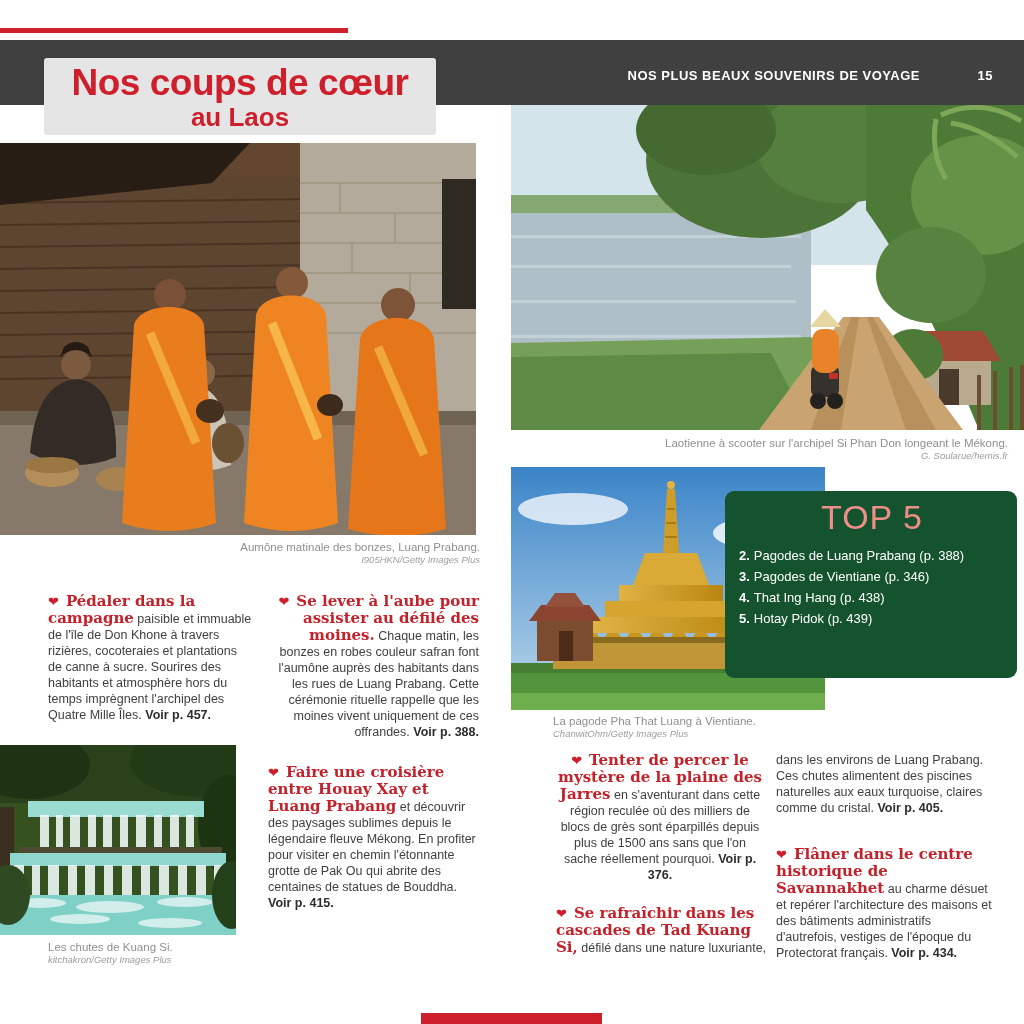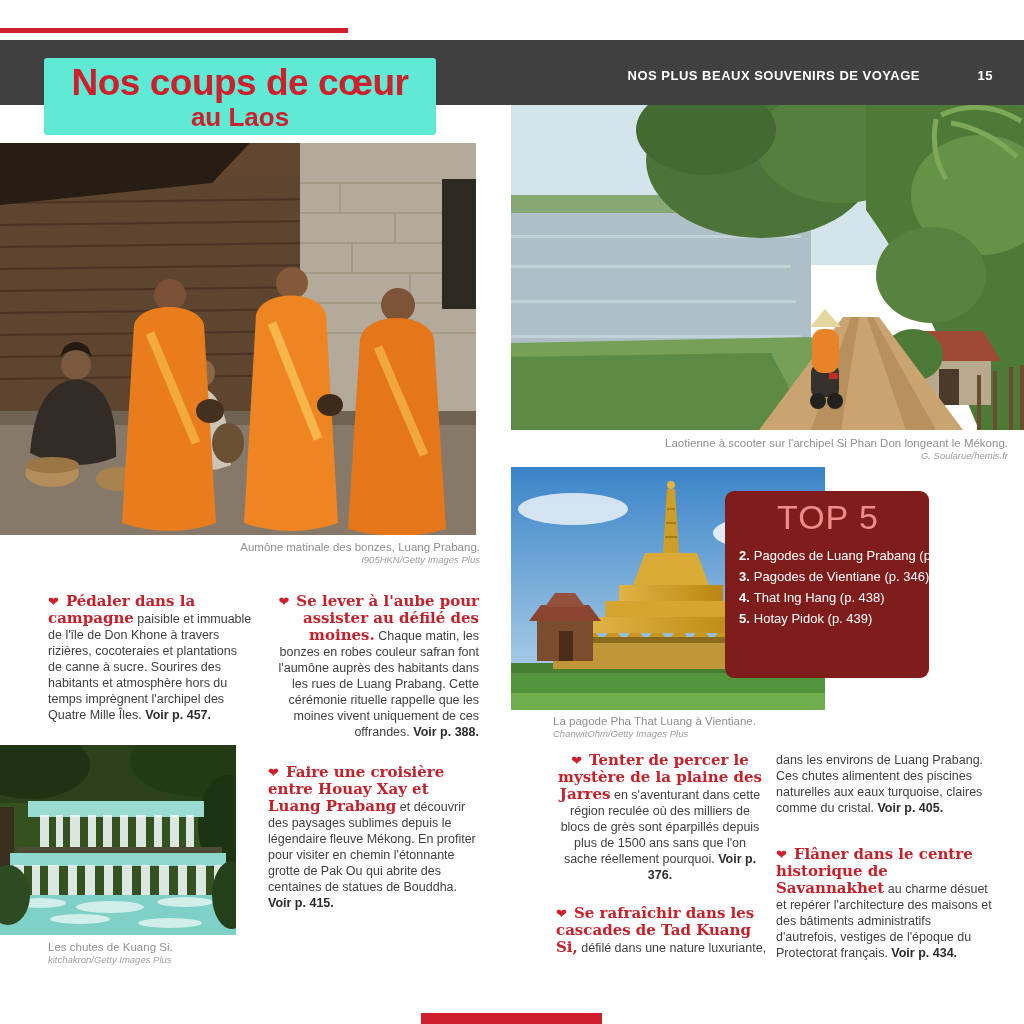--- a/index.html
+++ b/index.html
@@ -17,21 +17,21 @@
   .banner { left:0; top:40px; width:1024px; height:65px; background:#404040; }
   .banner .hdr {
     position:absolute; top:28px; color:#ffffff; font-weight:bold;
     font-size:13px; letter-spacing:.5px;
   }
   .hdr-text { right:104px; }
   .hdr-num  { right:31px; }
 
   
   .title-card {
-    left:44px; top:58px; width:392px; height:77px; background:#5eead4;
+    left:44px; top:58px; width:392px; height:77px; background:#e5e5e5;
     border-radius:3px; text-align:center; z-index:5;
   }
   .title-main { margin-top:4px; font-size:37px; font-weight:bold; color:#ce202c; letter-spacing:-.5px; }
   .title-sub  { font-size:26px; font-weight:bold; color:#ce202c; margin-top:-2px; }
 
   
   .photo { display:block; }
   .ph-monks     { left:0;     top:143px; }
   .ph-scooter   { left:511px; top:105px; }
   .ph-pagoda    { left:511px; top:467px; }
@@ -40,21 +40,21 @@
   
   .cap   { font-size:11.5px; line-height:14px; color:#8f8f8f; }
   .credit{ font-size:9.5px;  line-height:12px; color:#9d9d9d; font-style:italic; }
   .cap-monks   { left:176px; top:540px; width:304px; text-align:right; }
   .cap-scooter { left:511px; top:436px; width:497px; text-align:right; }
   .cap-pagoda  { left:553px; top:714px; width:300px; text-align:left; }
   .cap-water   { left:48px;  top:940px; width:280px; text-align:left; }
 
   
   .top5 {
-    left:725px; top:491px; width:204px; height:187px; background:#7f1d1d;
+    left:725px; top:491px; width:292px; height:187px; background:#14532d;
     border-radius:9px; color:#fff; z-index:6; padding:8px 12px 0 14px;
   }
   .top5-title {
     text-align:center; font-size:34px; line-height:36px; color:#ee8e88;
     letter-spacing:1px; font-weight:normal;
   }
   .top5-sub {
     text-align:center; font-family:"DejaVu Serif","Liberation Serif",serif;
     font-weight:bold; font-size:19px; line-height:22px; margin-top:-2px;
   }

